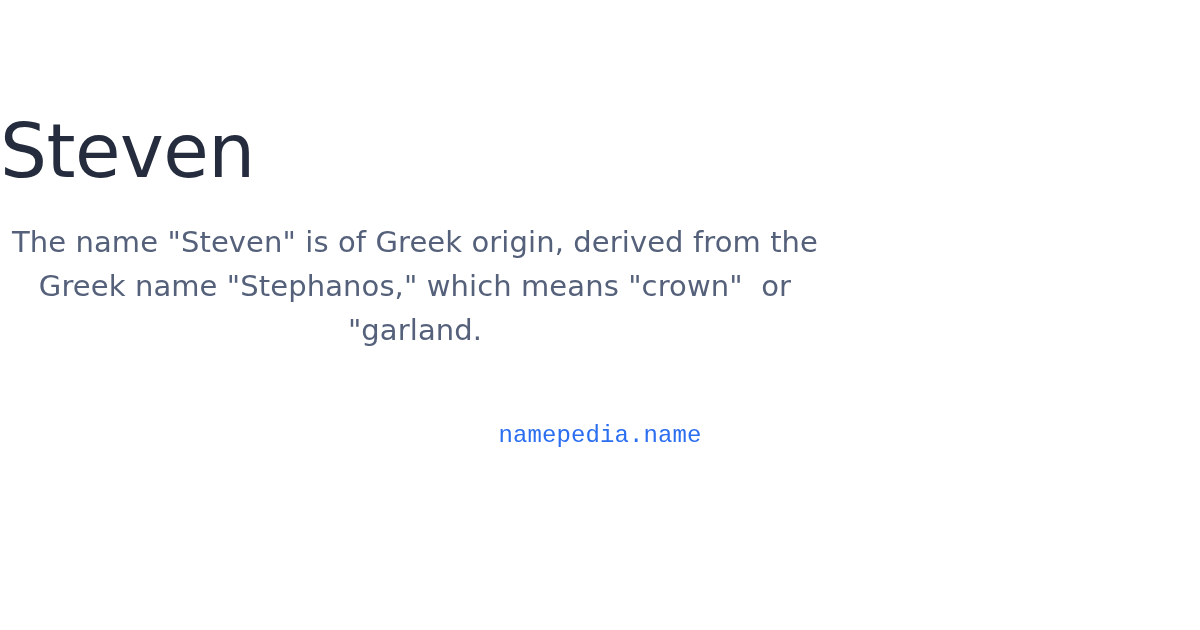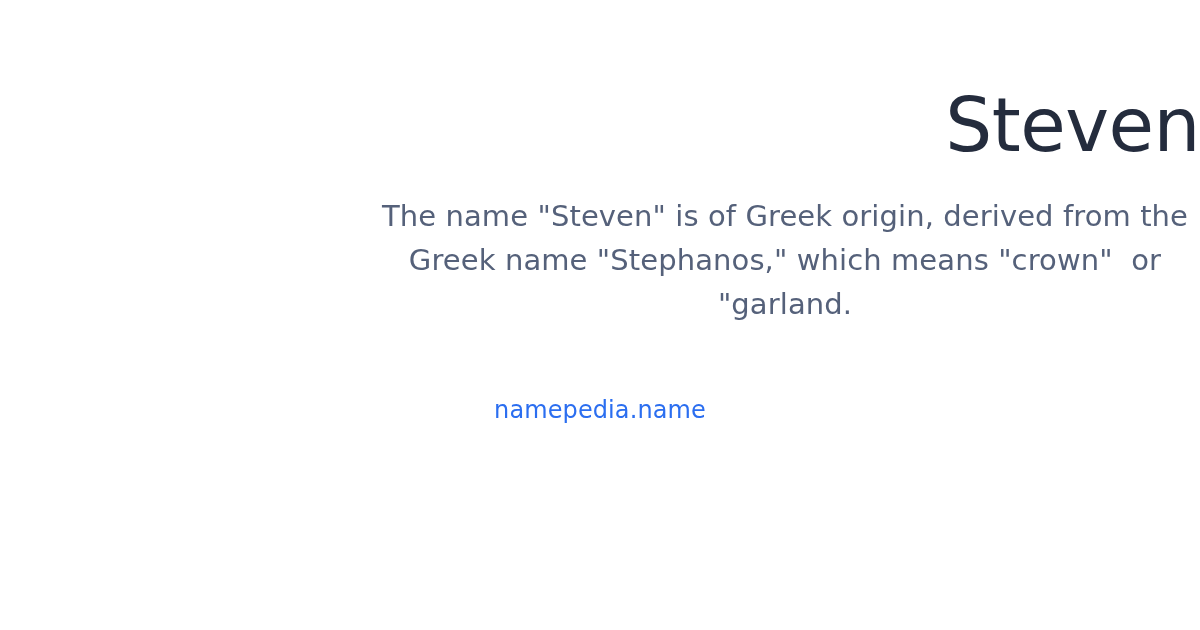--- a/index.html
+++ b/index.html
@@ -25,22 +25,22 @@
     flex-direction: column;
     align-items: center;
     justify-content: flex-start;
     text-align: center;
   }
 
   .card-body {
     width: 100%;
     display: flex;
     flex-direction: column;
-    align-items: flex-end;
-    padding-top: 82px;
+    align-items: flex-start;
+    padding-top: 108px;
   }
 
   .name-title {
     font-size: 74px;
     font-weight: 400;
     line-height: 86px;
     color: #242c3d;
     letter-spacing: -0.5px;
     margin: 0;
     padding: 0;
@@ -68,20 +68,21 @@
     width: 100%;
   }
 
   .site-link {
     font-size: 24px;
     font-weight: 400;
     line-height: 32px;
     color: #2b6ef0;
     text-decoration: none;
     letter-spacing: 0.1px;
+    font-family: Liberation Mono, monospace;
   }
 </style>
 </head>
 <body>
 
 <div class="og-card">
 
   <div class="card-body">
 
     <h1 class="name-title">Steven</h1>

